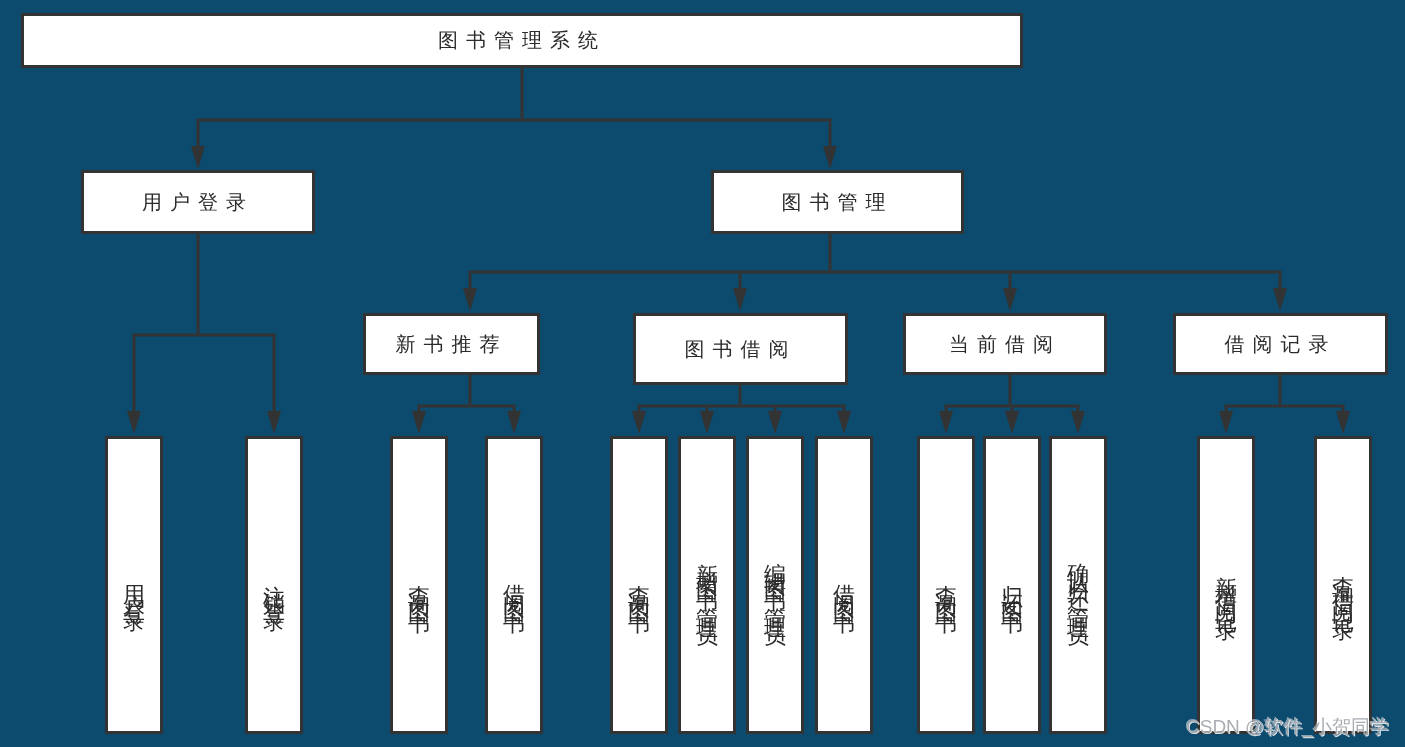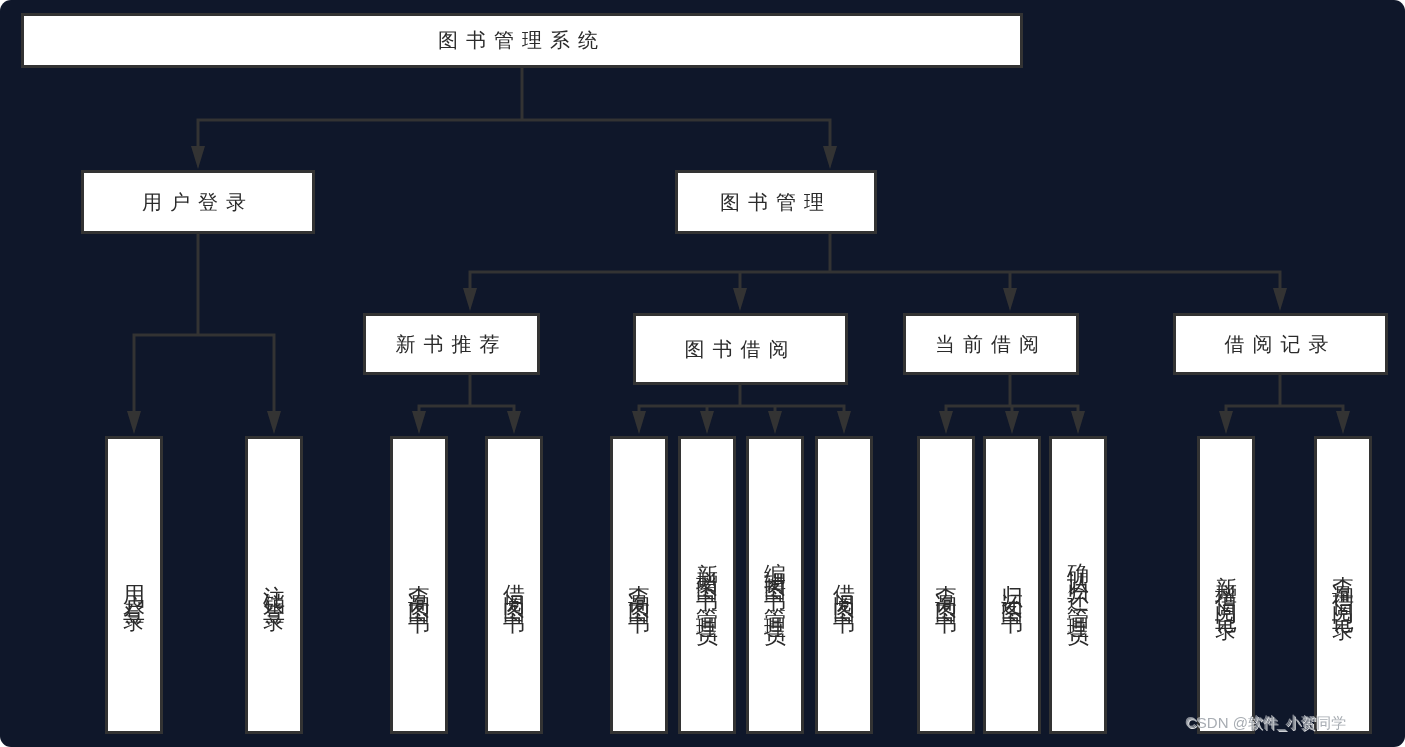--- a/index.html
+++ b/index.html
@@ -1,35 +1,34 @@
 <!DOCTYPE html>
 <html><head>
 <meta charset="utf-8">
 <style>
   html,body{margin:0;padding:0;background:#ffffff;}
   .stage{
-    position:relative;width:1405px;height:747px;background:#0f172a;overflow:hidden;
+    position:relative;width:1405px;height:747px;background:#0c4a6e;overflow:hidden;
     font-family:"Liberation Sans","DejaVu Sans",sans-serif;
-    border-radius:11px;
   }
   .wires{position:absolute;left:0;top:0;z-index:1;}
   .node{
     position:absolute;box-sizing:border-box;z-index:2;
     border:3px solid #333333;background:#ffffff;
     display:flex;align-items:center;justify-content:center;
     color:#2b2b2b;
   }
   .node.h .lbl{font-size:20px;letter-spacing:8px;white-space:nowrap;}
   .node.v .lbl{
     writing-mode:vertical-rl;text-orientation:mixed;
     font-size:22px;letter-spacing:9px;white-space:nowrap;
   }
   .watermark{
     position:absolute;z-index:6;white-space:nowrap;
-    font-size:15px;color:#a8adb3;
+    font-size:19px;color:#a8adb3;
     text-shadow:1px 1px 0 rgba(255,255,255,0.85), -1px -1px 0 rgba(255,255,255,0.5);
   }
 </style>
 </head>
 <body>
 
 <div class="stage">
 
   <svg class="wires" width="1405" height="747" viewBox="0 0 1405 747">
     <g stroke="#333333" stroke-width="3" fill="none">
@@ -71,31 +70,31 @@
     </g>
   </svg>
 
   <div class="node h" style="left:21px;top:13px;width:1002px;height:55px">
     <span class="lbl">图书管理系统</span>
   </div>
 
   <div class="node h" style="left:81px;top:170px;width:234px;height:64px">
     <span class="lbl">用户登录</span>
   </div>
-  <div class="node h" style="left:675px;top:170px;width:202px;height:64px">
+  <div class="node h" style="left:711px;top:170px;width:253px;height:64px">
     <span class="lbl">图书管理</span>
   </div>
 
   <div class="node h" style="left:363px;top:313px;width:177px;height:62px">
     <span class="lbl">新书推荐</span>
   </div>
   <div class="node h" style="left:633px;top:313px;width:215px;height:72px">
     <span class="lbl">图书借阅</span>
   </div>
-  <div class="node h" style="left:903px;top:313px;width:176px;height:62px">
+  <div class="node h" style="left:903px;top:313px;width:204px;height:62px">
     <span class="lbl">当前借阅</span>
   </div>
   <div class="node h" style="left:1173px;top:313px;width:215px;height:62px">
     <span class="lbl">借阅记录</span>
   </div>
 
   <div class="node v" style="left:105px;top:436px;width:58px;height:298px">
     <span class="lbl">用户登录</span>
   </div>
   <div class="node v" style="left:245px;top:436px;width:58px;height:298px">

